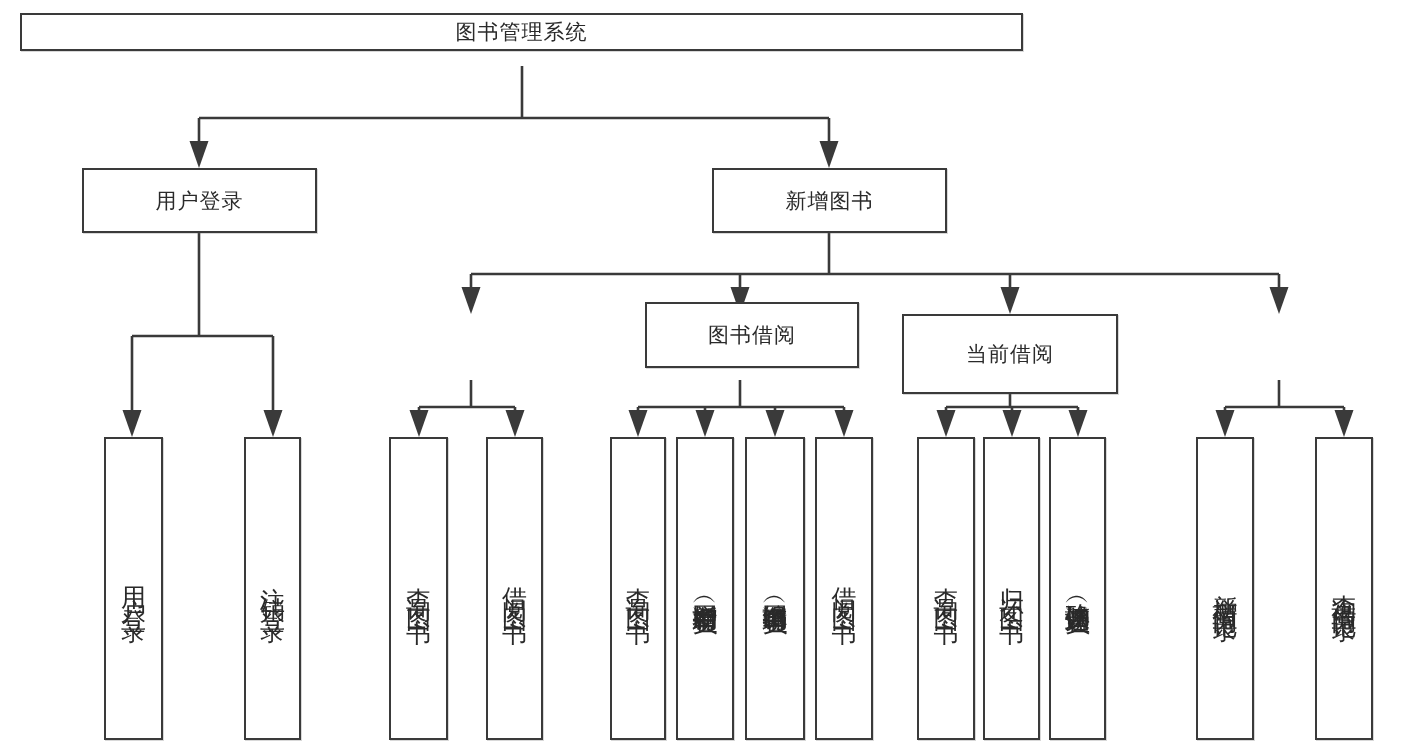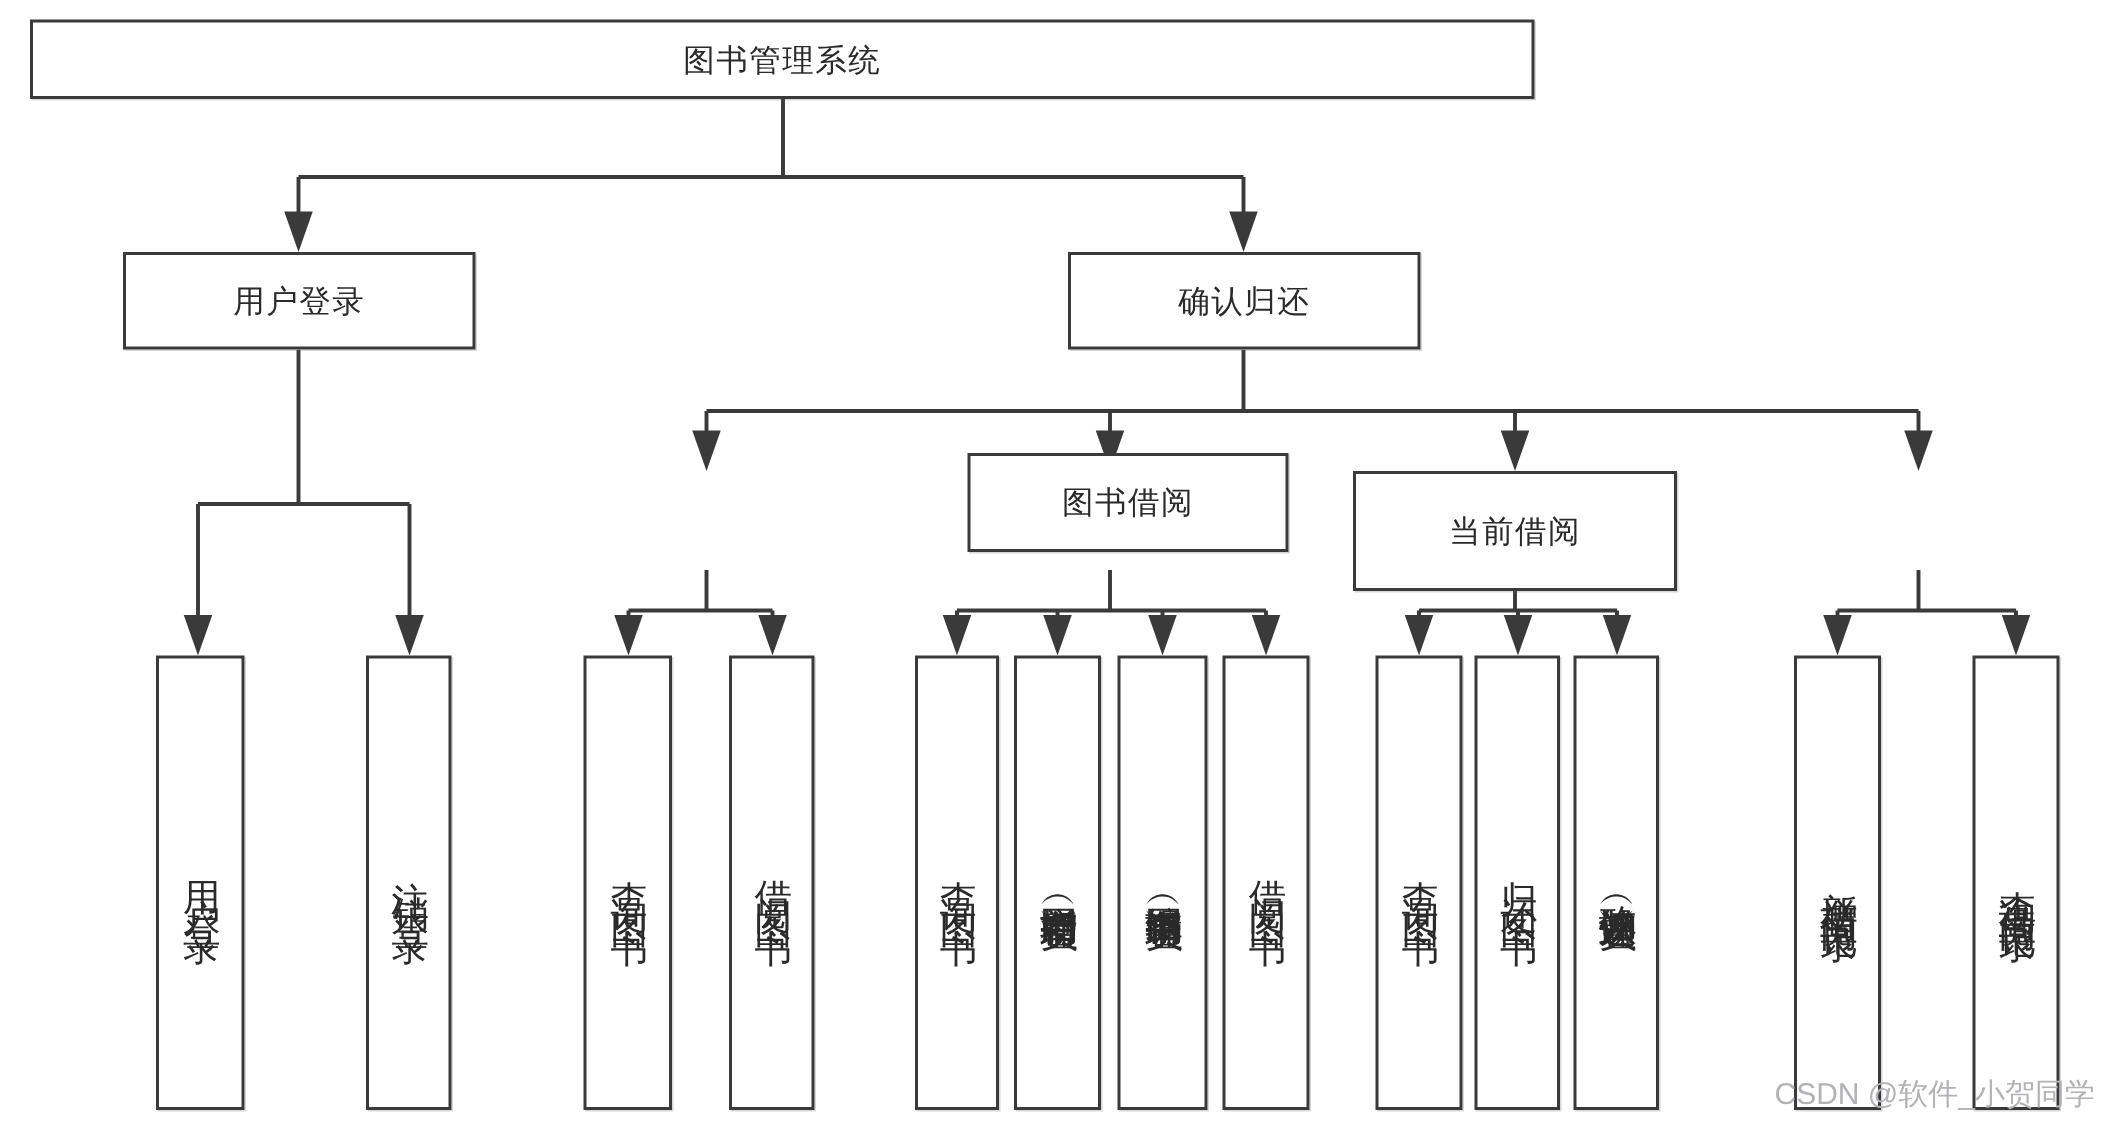--- a/index.html
+++ b/index.html
@@ -57,24 +57,24 @@
       <polygon points="765.5,410 784.5,410 775,437"></polygon>
       <polygon points="834.5,410 853.5,410 844,437"></polygon>
       <polygon points="936.5,410 955.5,410 946,437"></polygon>
       <polygon points="1002.5,410 1021.5,410 1012,437"></polygon>
       <polygon points="1068.5,410 1087.5,410 1078,437"></polygon>
       <polygon points="1215.5,410 1234.5,410 1225,437"></polygon>
       <polygon points="1334.5,410 1353.5,410 1344,437"></polygon>
     </g>
   </svg>
 
-  <div class="node hnode" style="left:20px;top:13px;width:1003px;height:53px;">图书管理系统</div>
+  <div class="node hnode" style="left:20px;top:13px;width:1003px;height:38px;">图书管理系统</div>
 
   <div class="node hnode" style="left:82px;top:168px;width:235px;height:65px;">用户登录</div>
-  <div class="node hnode" style="left:712px;top:168px;width:235px;height:65px;">确认归还</div>
+  <div class="node hnode" style="left:712px;top:168px;width:235px;height:65px;">新增图书</div>
 
   <div class="node hnode" style="left:633px;top:302px;width:214px;height:66px;margin-left:12px;">图书借阅</div>
   <div class="node hnode" style="left:902px;top:314px;width:216px;height:80px;">当前借阅</div>
 
   <div class="node vnode sp-wide" style="left:104px;top:437px;width:59px;height:303px;">用户登录</div>
   <div class="node vnode sp-wide" style="left:244px;top:437px;width:57px;height:303px;">注销登录</div>
 
   <div class="node vnode sp-wide" style="left:389px;top:437px;width:59px;height:303px;">查询图书</div>
   <div class="node vnode sp-wide" style="left:486px;top:437px;width:57px;height:303px;">借阅图书</div>
 
@@ -83,14 +83,13 @@
   <div class="node vnode sp-tight" style="left:745px;top:437px;width:60px;height:303px;">编辑图书（管理员）</div>
   <div class="node vnode sp-wide" style="left:815px;top:437px;width:58px;height:303px;">借阅图书</div>
 
   <div class="node vnode sp-wide" style="left:917px;top:437px;width:58px;height:303px;">查询图书</div>
   <div class="node vnode sp-wide" style="left:983px;top:437px;width:57px;height:303px;">归还图书</div>
   <div class="node vnode sp-tight" style="left:1049px;top:437px;width:57px;height:303px;">确认归还（管理员）</div>
 
   <div class="node vnode sp-mid" style="left:1196px;top:437px;width:58px;height:303px;">新增借阅记录</div>
   <div class="node vnode sp-mid" style="left:1315px;top:437px;width:58px;height:303px;">查询借阅记录</div>
 
-  <div id="watermark">CSDN @软件_小贺同学</div>
 </div>
 
 </body></html>

